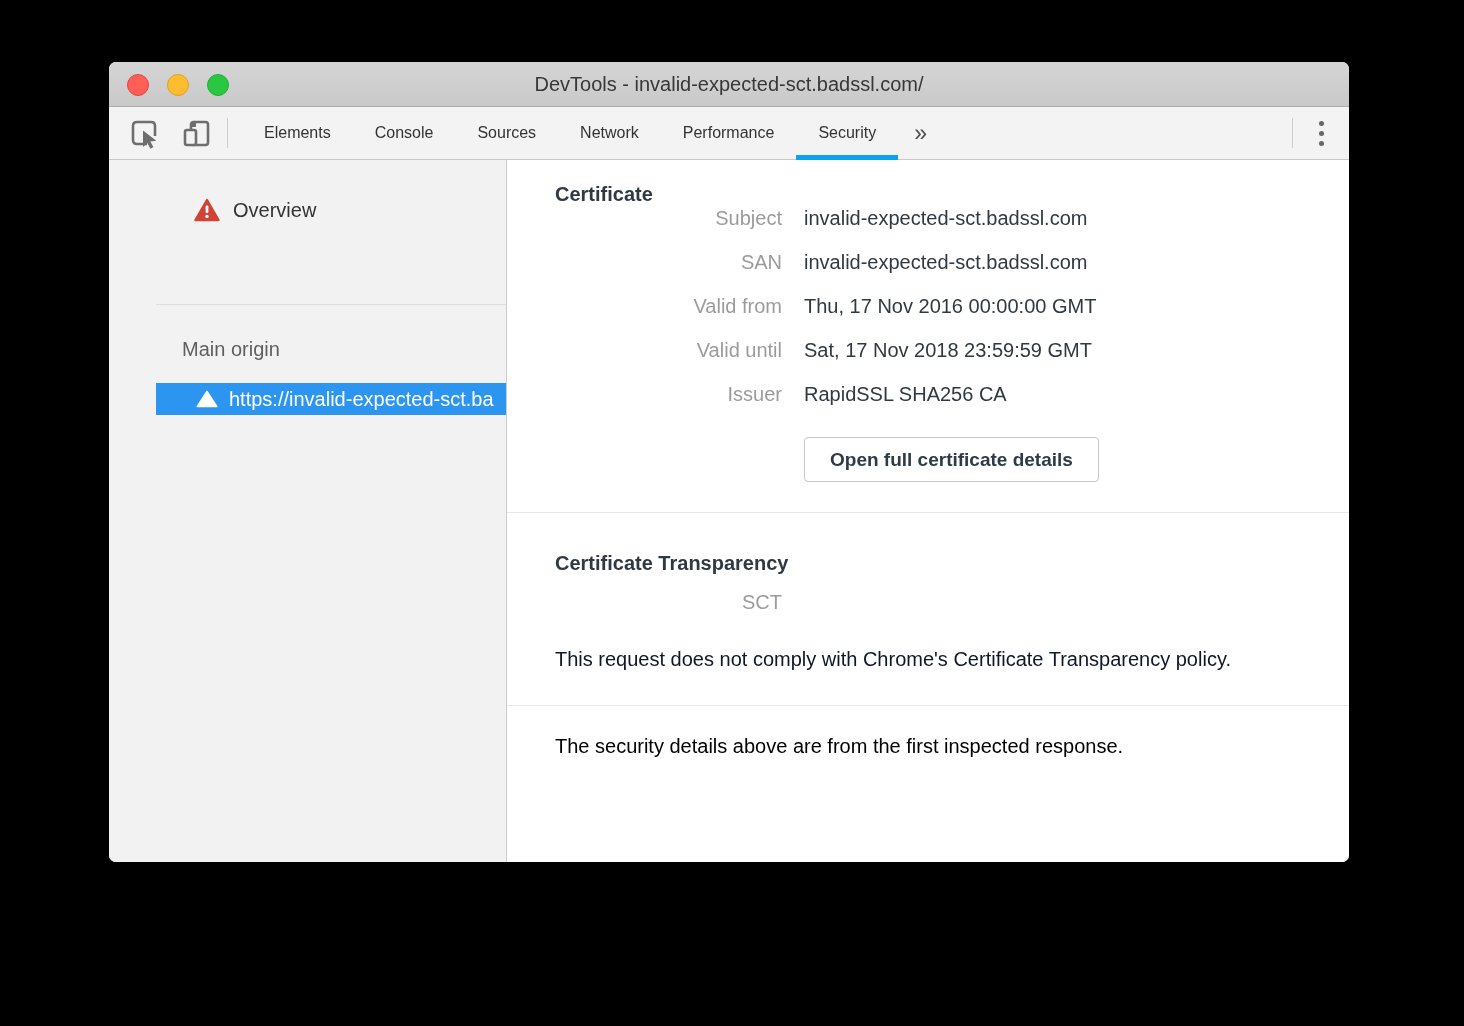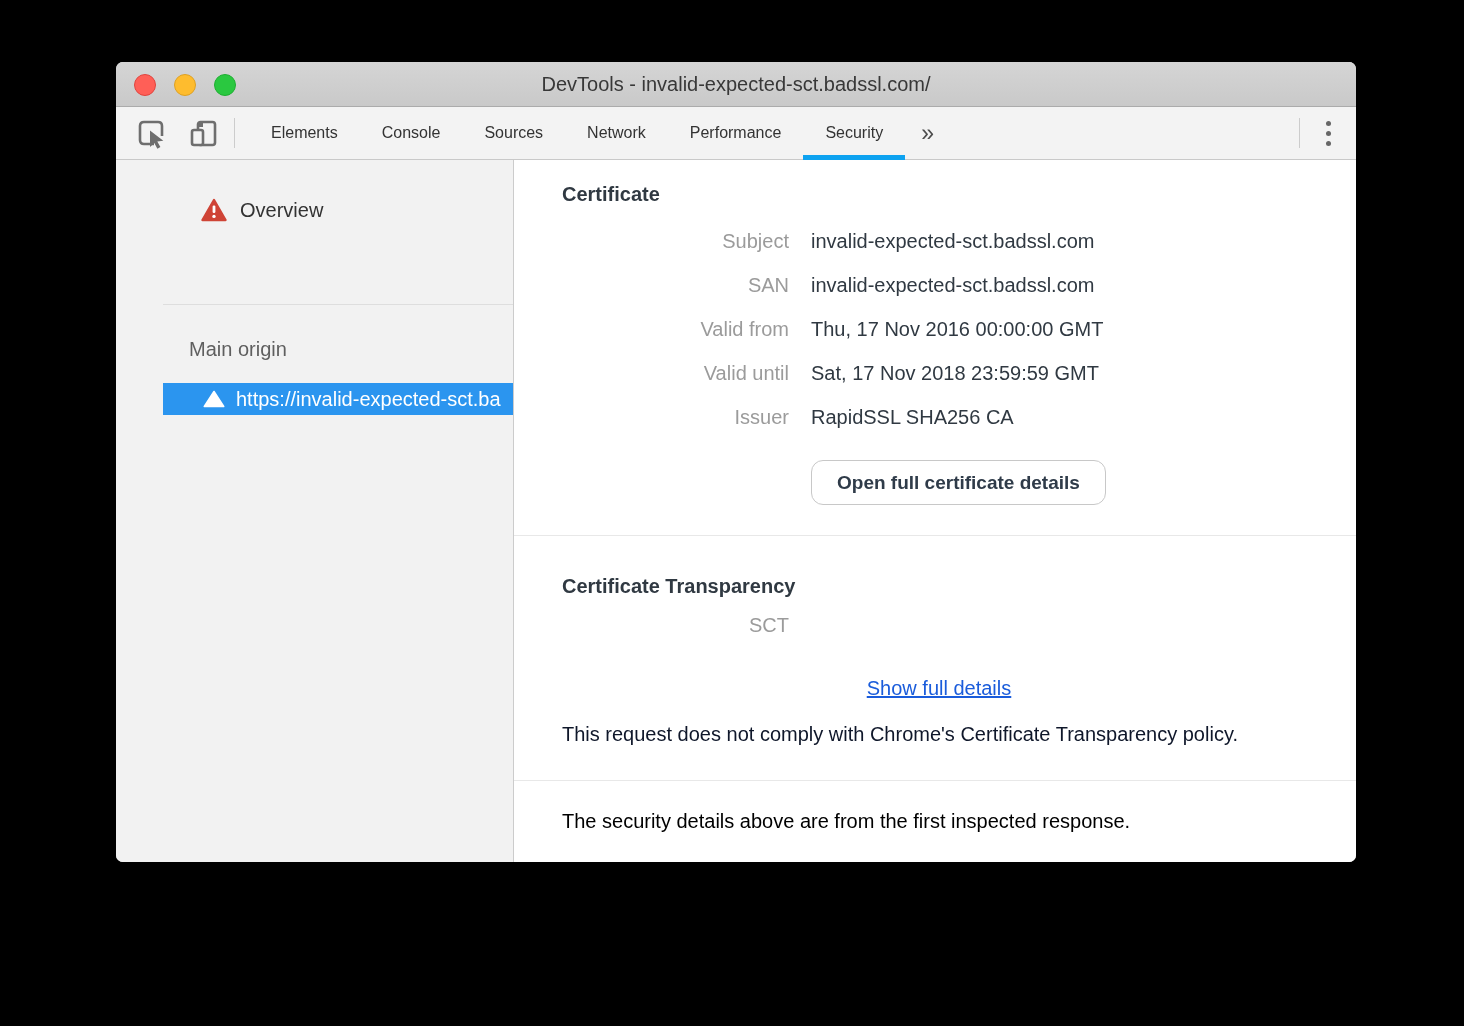--- a/index.html
+++ b/index.html
@@ -1,19 +1,19 @@
 <!DOCTYPE html>
 <html><head>
 <meta charset="utf-8">
 <style>
   * { margin:0; padding:0; box-sizing:border-box; }
   html,body { width:1464px; height:1026px; background:#000; font-family:"Liberation Sans", sans-serif; }
 
   .window {
-    position:absolute; left:116px; top:62px; width:1240px; height:800px;
+    position:absolute; left:109px; top:62px; width:1240px; height:800px;
     background:#fff; border-radius:7px; overflow:hidden;
     box-shadow:0 22px 60px rgba(0,0,0,.55), 0 0 1px rgba(0,0,0,.4);
     display:flex; flex-direction:column;
   }
 
   
   .titlebar {
     height:45px; flex:0 0 45px;
     background:linear-gradient(180deg,#d5d5d5,#c9c9c9);
     border-bottom:1px solid #ababab;
@@ -55,27 +55,27 @@
   .origin-row {
     margin-top:12px; height:32px; background:#2b95ef; color:#fff;
     display:flex; align-items:center; gap:11px; padding-left:40px;
     white-space:nowrap; overflow:hidden;
   }
 
   .main { flex:1; background:#fff; display:flex; flex-direction:column; font-size:20px; min-width:0; }
   .section-title { font-size:20px; font-weight:bold; color:#303942; }
 
   .cert-section { padding:22px 40px 30px 48px; }
-  .cert-section .section-title { margin-bottom:24px; height:24px; display:flex; align-items:center; }
+  .cert-section .section-title { margin-bottom:1px; height:24px; display:flex; align-items:center; }
   .kv-row { display:flex; height:44px; align-items:flex-start; }
   .kv-label { width:227px; flex:0 0 227px; text-align:right; color:#9b9b9b; }
   .kv-value { padding-left:22px; color:#303942; white-space:nowrap; }
   .cert-button {
     margin:10px 0 0 249px; height:45px; padding:0 25px;
-    background:#fff; border:1px solid #c8c8c8; border-radius:12px;
+    background:#fff; border:1px solid #c8c8c8; border-radius:4px;
     font-family:"Liberation Sans", sans-serif; font-size:19px; font-weight:bold; color:#2f3b49;
   }
 
   .ct-section { border-top:1px solid #e8e8e8; padding:38px 40px 32px 48px; }
   .ct-section .section-title { height:24px; display:flex; align-items:center; }
   .ct-section .kv-row { margin-top:16px; }
   .link-row { height:44px; margin-top:8px; display:flex; align-items:center; justify-content:center; }
   .details-link { color:#1a5cdb; text-decoration:underline; cursor:pointer; }
   .ct-note { margin-top:10px; color:#0f172a; line-height:28px; max-width:760px; }
 
@@ -185,23 +185,20 @@
         <button class="cert-button">Open full certificate details</button>
       </div>
 
       <div class="ct-section">
         <div class="section-title">Certificate Transparency</div>
 
         <div class="kv-row">
           <div class="kv-label">SCT</div>
         </div>
 
-        <div class="link-row">
-          <span class="details-link">Show full details</span>
-        </div>
 
         <div class="ct-note">This request does not comply with Chrome's Certificate Transparency policy.</div>
       </div>
 
       <div class="footer-section">
         <div class="footer-text">The security details above are from the first inspected response.</div>
       </div>
 
     </div>
   </div>

